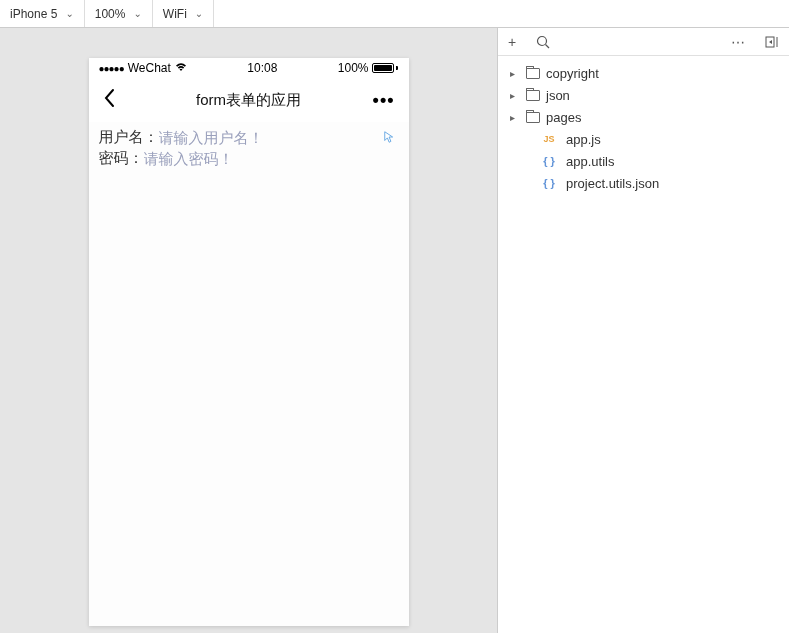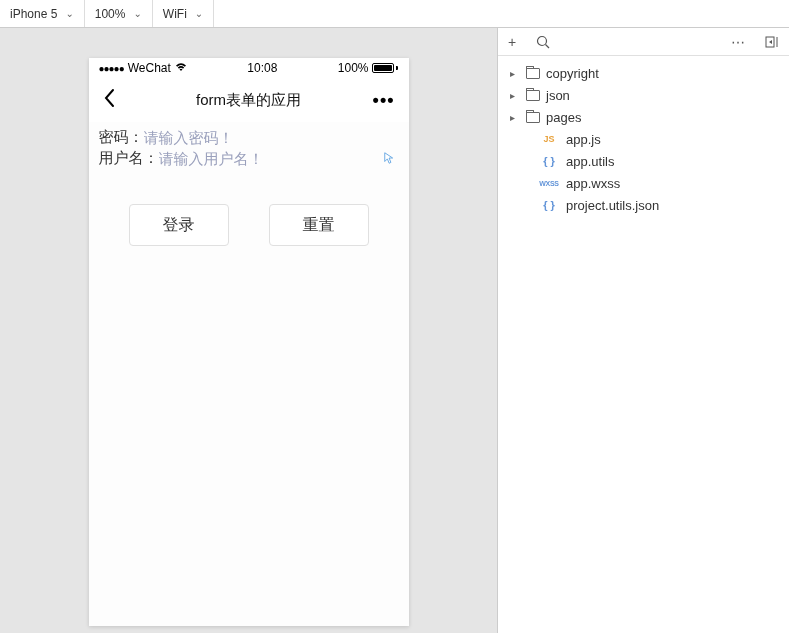--- a/index.html
+++ b/index.html
@@ -100,35 +100,31 @@
         <span class="nav-back">
           <svg width="12" height="20" viewBox="0 0 12 20">
               <path d="M10 2 L3 10 L10 18" stroke="#000" stroke-width="2" fill="none" stroke-linecap="round"></path>
             </svg>
         </span>
         <span class="nav-title">form表单的应用</span>
         <span class="nav-more">•••</span>
       </div>
       <div class="content">
         <div class="field">
-          <label>密码：</label>
-          <input type="text" placeholder="请输入密码！" style="">
-        </div>
-        <div class="field">
           <label>用户名：</label>
           <input type="text" placeholder="请输入用户名！" style="">
           <span class="cursor-ptr">
             <svg viewBox="0 0 16 16">
                 <path d="M2 2 L2 12 L5 9 L7 14 L9 13 L7 8 L11 8 Z" fill="#fff" stroke="#5aa0e0" stroke-width="1"></path>
               </svg>
           </span>
         </div>
-        <div class="buttons">
-          <div class="btn">登录</div>
-          <div class="btn">重置</div>
+        <div class="field">
+          <label>密码：</label>
+          <input type="text" placeholder="请输入密码！" style="">
         </div>
       </div>
     </div>
   </div>
 
   <div class="right-pane">
     <div class="panel-toolbar">
       <span>+</span>
       <span class="panel-icon">
         <svg width="14" height="14" viewBox="0 0 14 14">
@@ -164,22 +160,18 @@
         </div>
         <div class="tree-row file">
           <span class="file-badge js-badge">JS</span>
           <span>app.js</span>
         </div>
         <div class="tree-row file">
           <span class="file-badge json-badge">{ }</span>
           <span>app.utils</span>
         </div>
         <div class="tree-row file">
-          <span class="file-badge wxss-badge">WXSS</span>
-          <span>app.wxss</span>
-        </div>
-        <div class="tree-row file">
           <span class="file-badge json-badge">{ }</span>
           <span>project.utils.json</span>
         </div>
       </div>
   </div>
 </div>
 
 </body></html>

